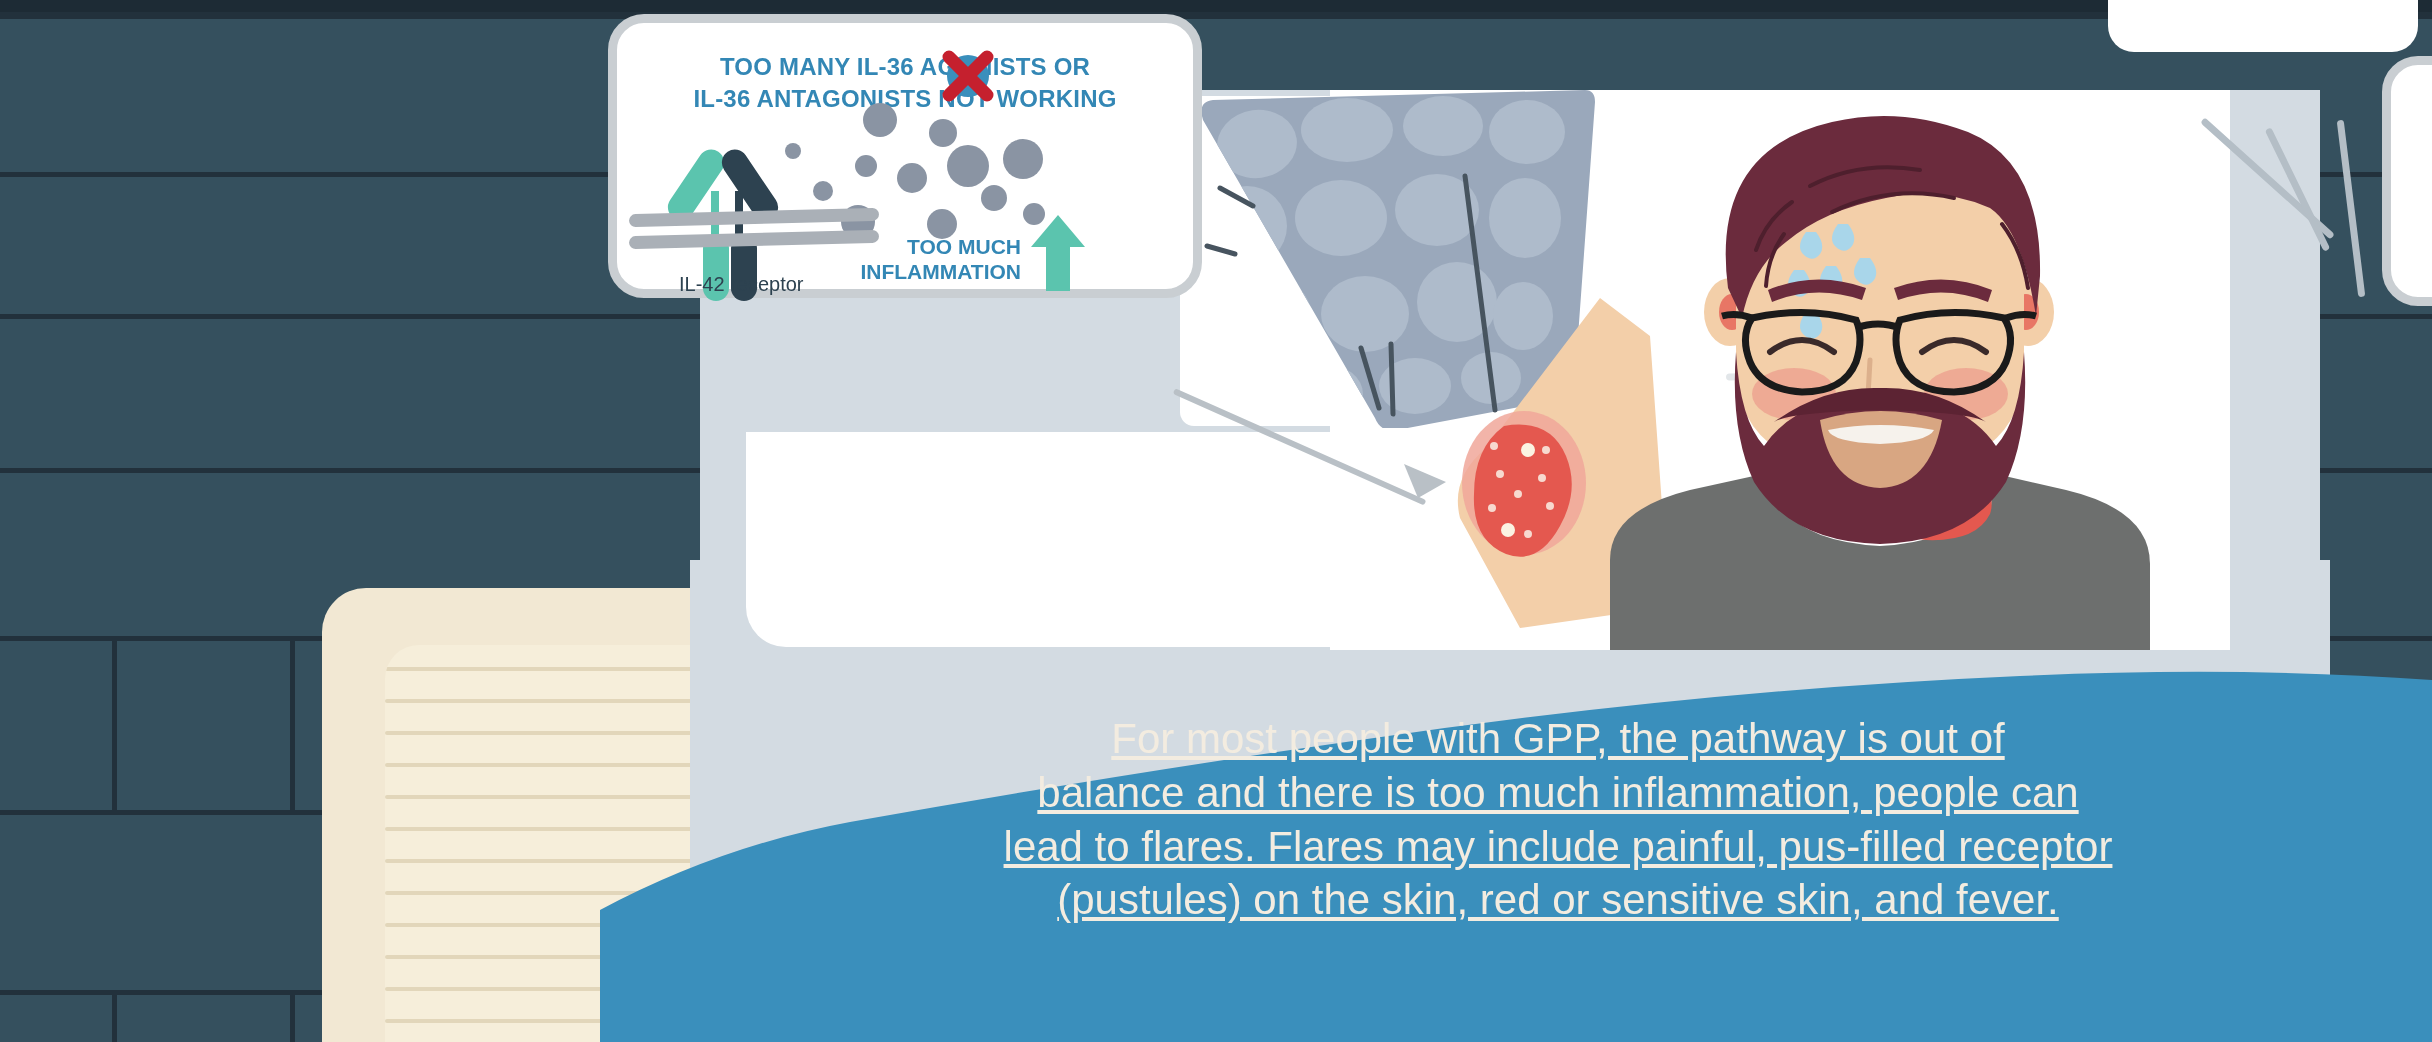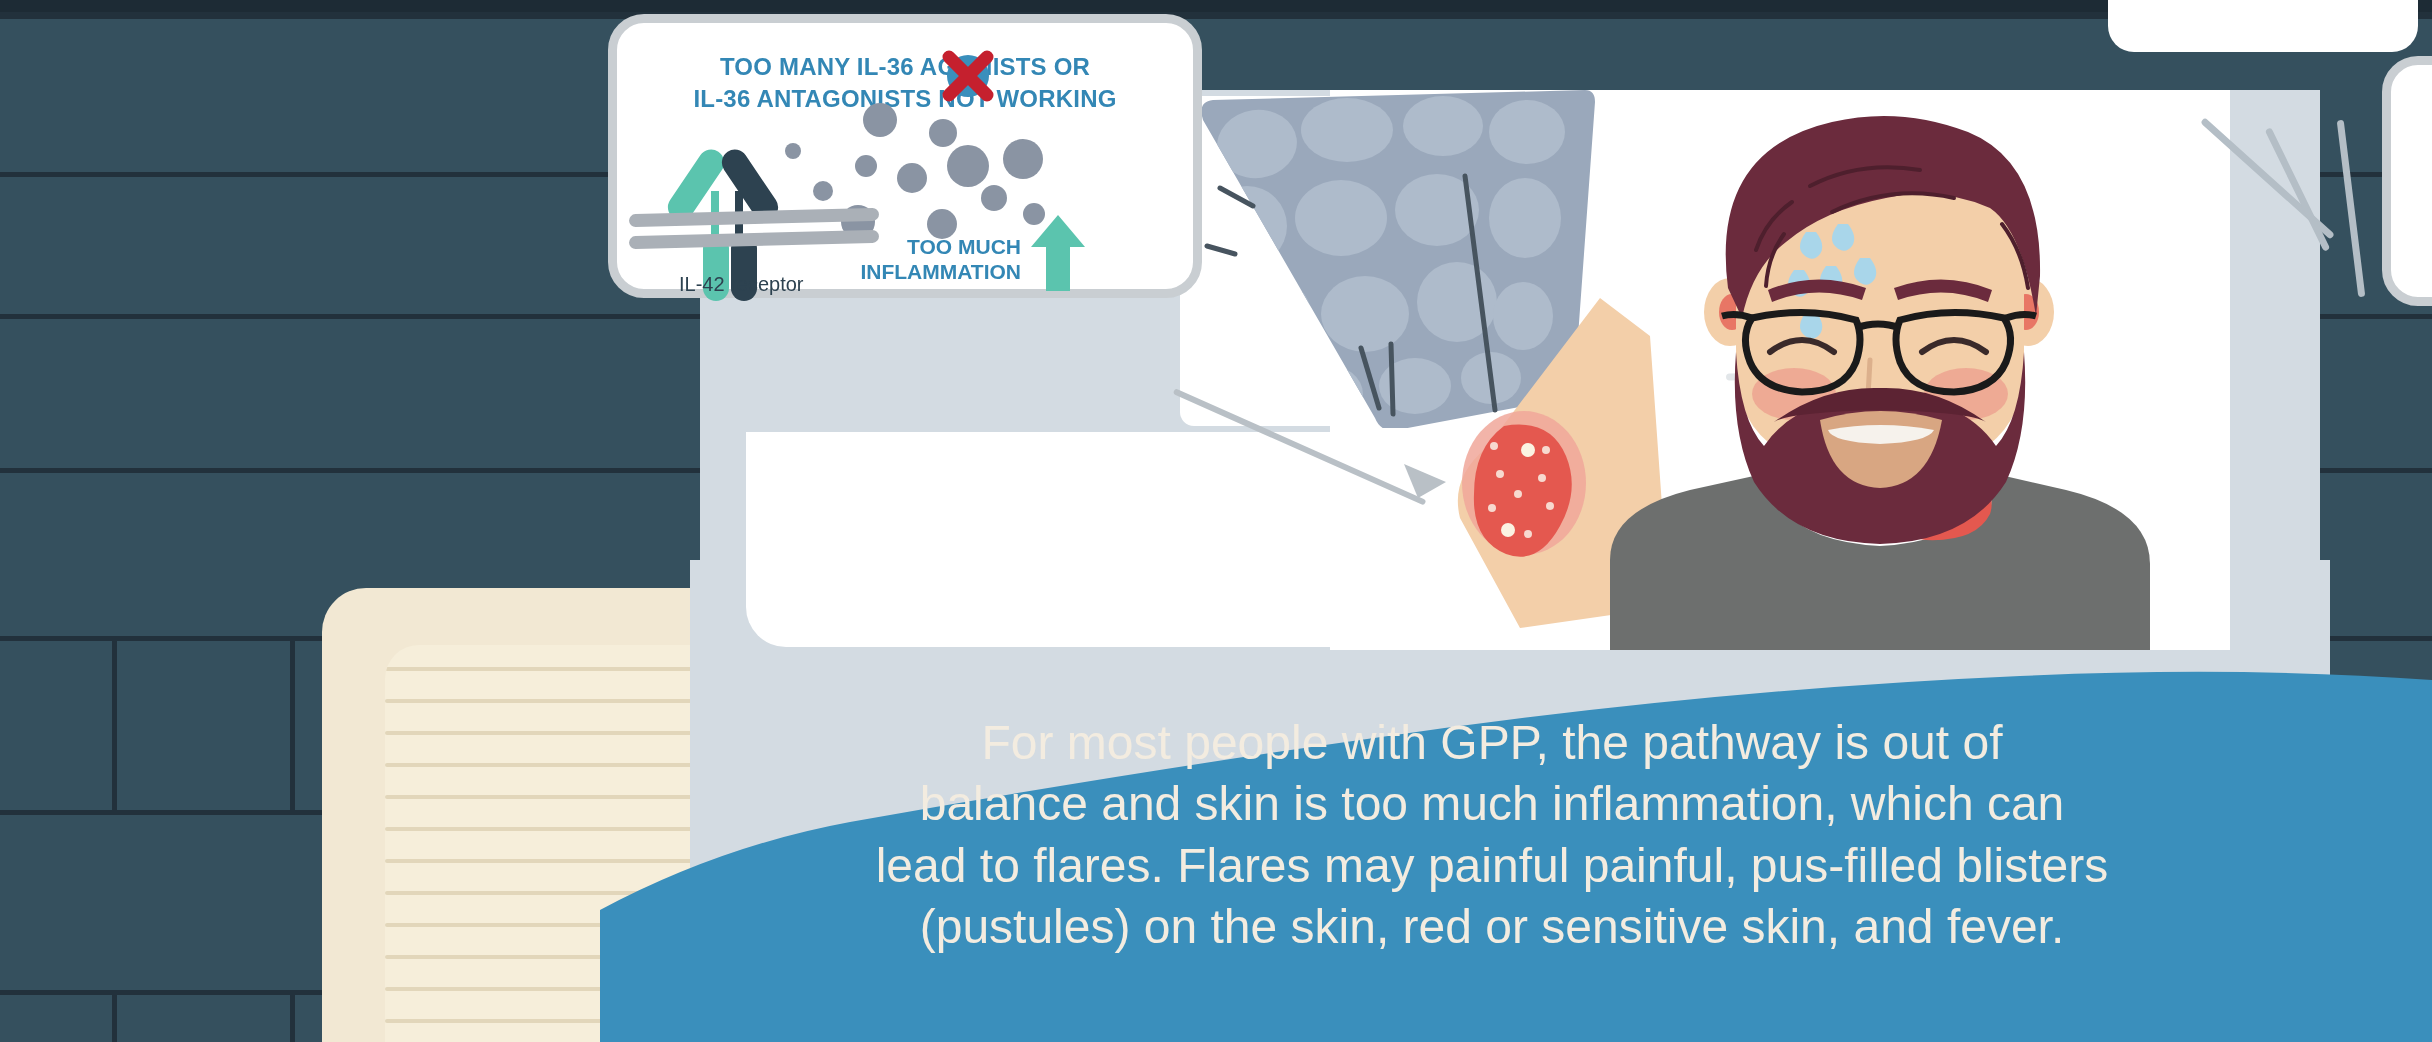--- a/index.html
+++ b/index.html
@@ -277,20 +277,20 @@
     <div class="inflam-label" style="position:absolute;left:178px;top:212px;width:226px;font-size:21px;text-align:right;">
       <div>TOO MUCH</div>
       <div>INFLAMMATION</div>
     </div>
 
     <svg style="position:absolute;left:412px;top:190px;width:58px;height:80px;" viewBox="0 0 58 80">
       <path d="M29 2 L56 34 L41 34 L41 78 L17 78 L17 34 L2 34 Z" fill="#5bc4ae"></path>
     </svg>
   </div>
 
-  <div class="body-copy" style="left:792px;top:712px;width:1400px;font-size:48px;">
+  <div class="body-copy" style="left:858px;top:712px;width:1400px;font-size:42px;text-decoration:underline;">
     <div>For most people with GPP, the pathway is out of</div>
-    <div>balance and skin is too much inflammation, which can</div>
-    <div>lead to flares. Flares may painful painful, pus-filled blisters</div>
+    <div>balance and there is too much inflammation, people can</div>
+    <div>lead to flares. Flares may include painful, pus-filled receptor</div>
     <div>(pustules) on the skin, red or sensitive skin, and fever.</div>
   </div>
 
 </div>
 
 </body></html>

